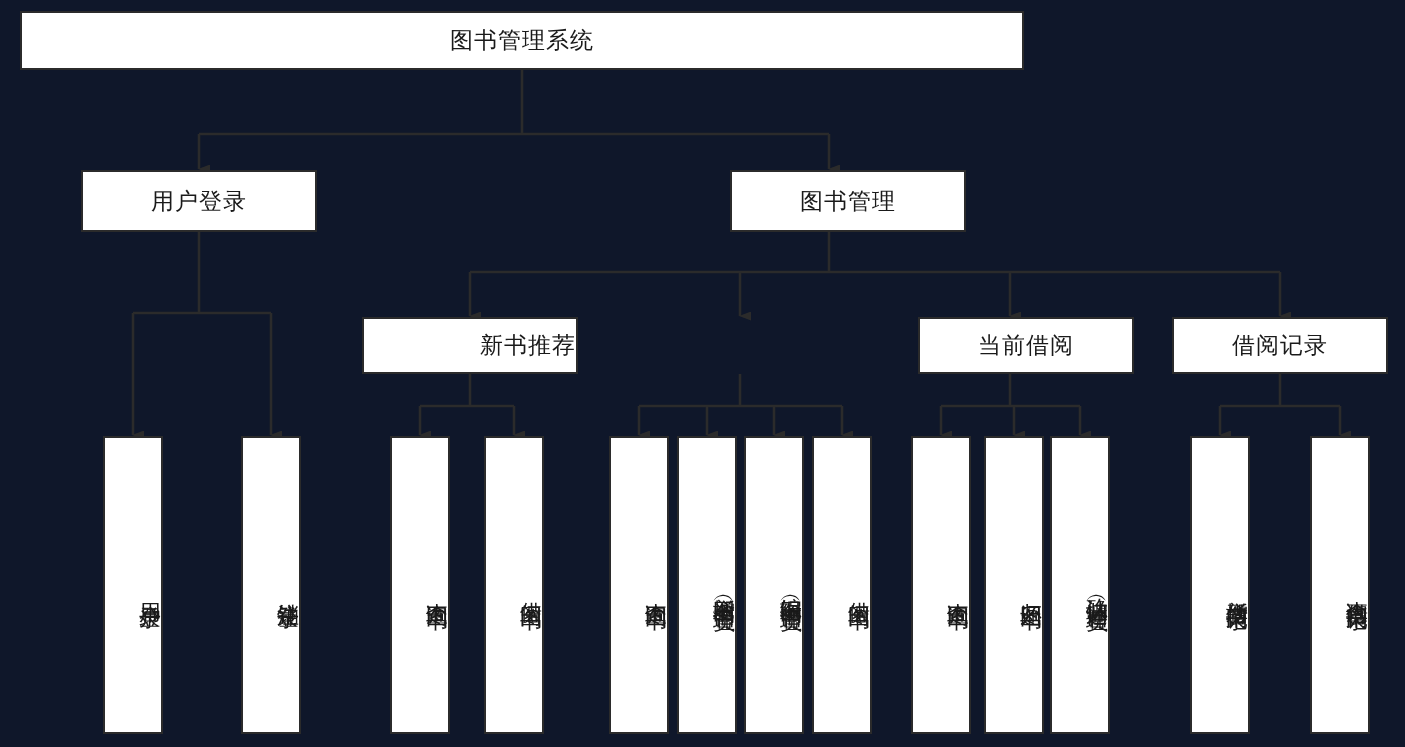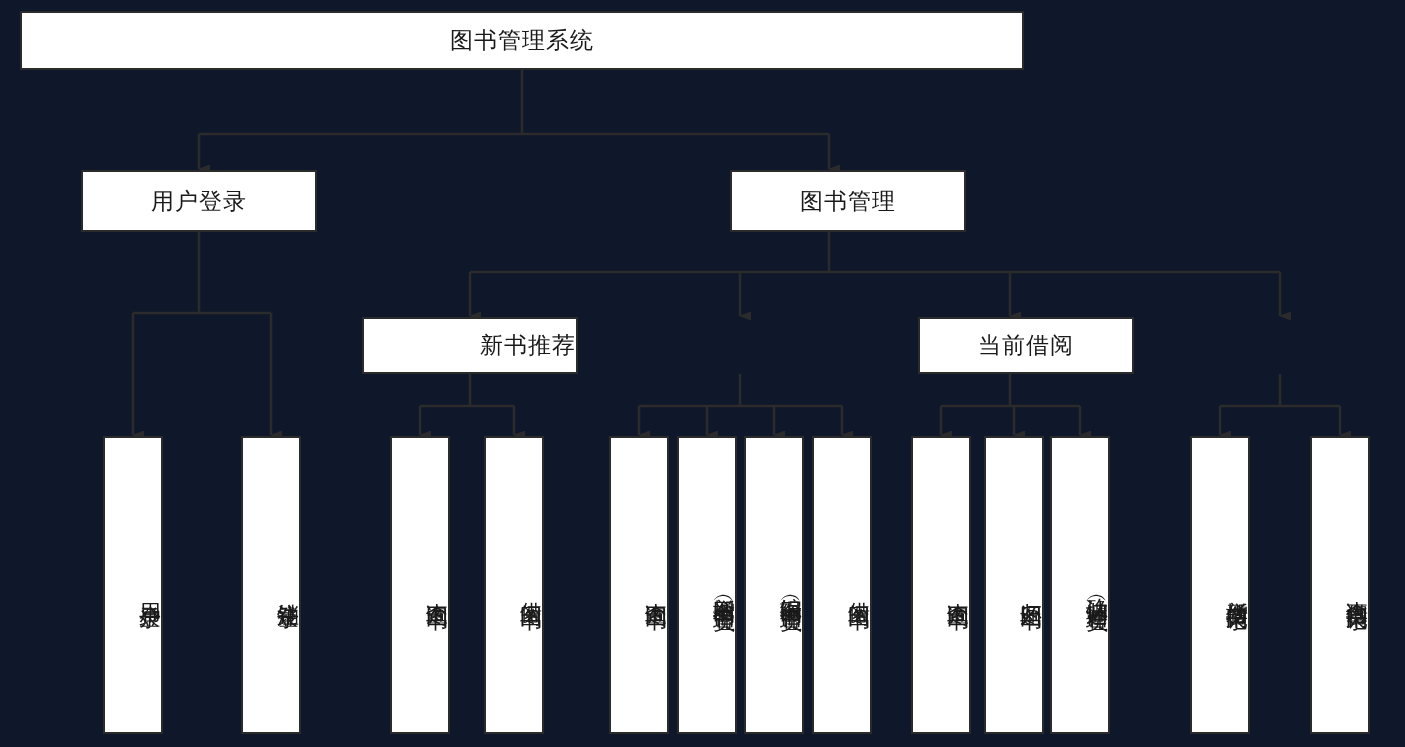--- a/index.html
+++ b/index.html
@@ -129,20 +129,23 @@
   <div class="node horiz" style="left:730px;top:170px;width:236px;height:62px;text-align:right;">
     <span class="label">图书管理</span>
   </div>
 
   <div class="node horiz" style="left:362px;top:317px;width:216px;height:57px;justify-content:flex-end;">
     <span class="label">新书推荐</span>
   </div>
   <div class="node horiz" style="left:902px;top:317px;width:216px;height:57px;margin-left:16px;">
     <span class="label">当前借阅</span>
   </div>
+  <div class="node horiz" style="left:1172px;top:317px;width:216px;height:57px;">
+    <span class="label">借阅记录</span>
+  </div>
 
   <div class="node vert" style="left:103px;top:436px;width:60px;height:298px;">
     <span class="label">用户登录</span>
   </div>
   <div class="node vert" style="left:241px;top:436px;width:60px;height:298px;">
     <span class="label">注销登录</span>
   </div>
 
   <div class="node vert" style="left:390px;top:436px;width:60px;height:298px;">
     <span class="label">查询图书</span>

